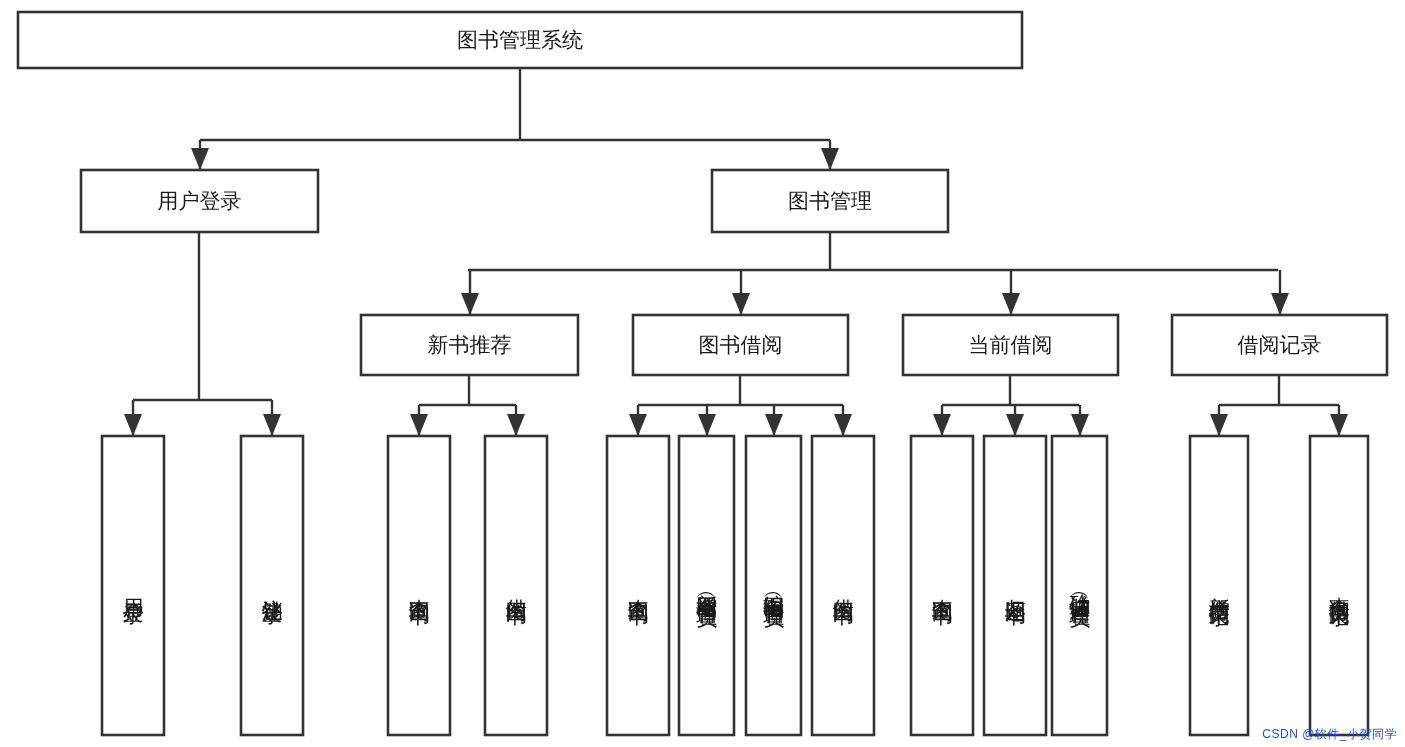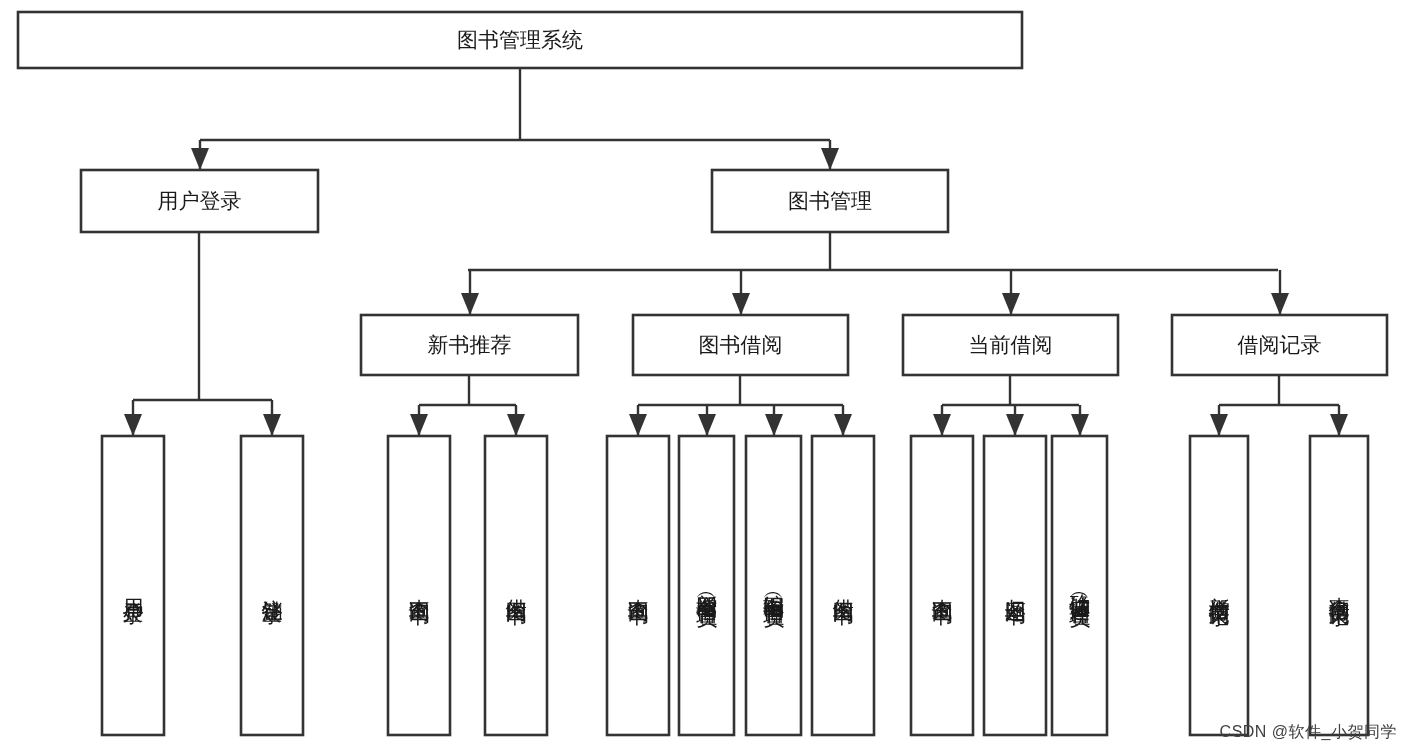--- a/index.html
+++ b/index.html
@@ -62,22 +62,22 @@
     line-height: 1.26;
     letter-spacing: 2px;
     color: #1a1a1a;
     white-space: nowrap;
   }
   #watermark {
     position: absolute;
     right: 8px;
     bottom: 4px;
     font-family: "Liberation Sans", "DejaVu Sans", sans-serif;
-    font-size: 16px;
-    color: #404040;
+    font-size: 12px;
+    color: #1d4ed8;
     letter-spacing: 0.5px;
     user-select: none;
   }
 </style>
 </head>
 <body>
 
 <div id="diagram-root">
 
   <svg id="flow" viewBox="0 0 1405 747">

